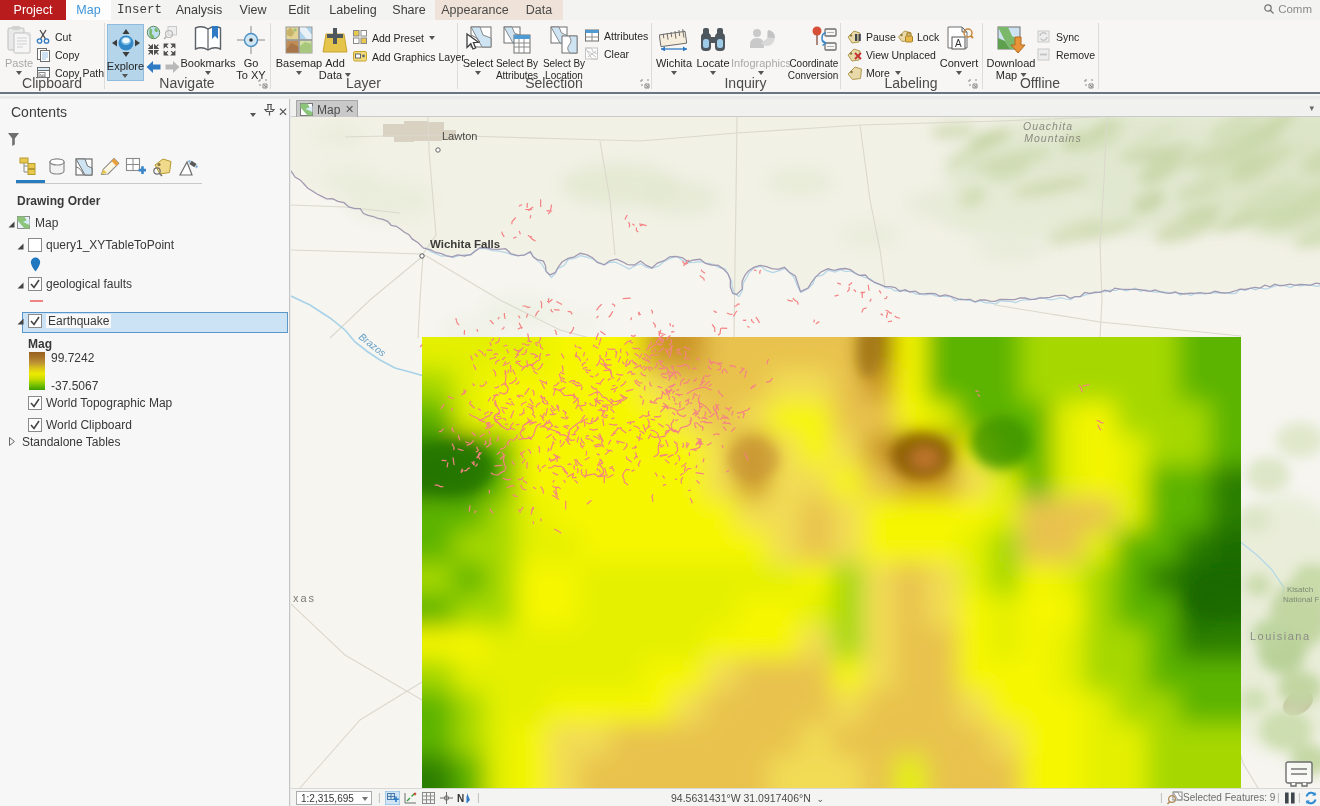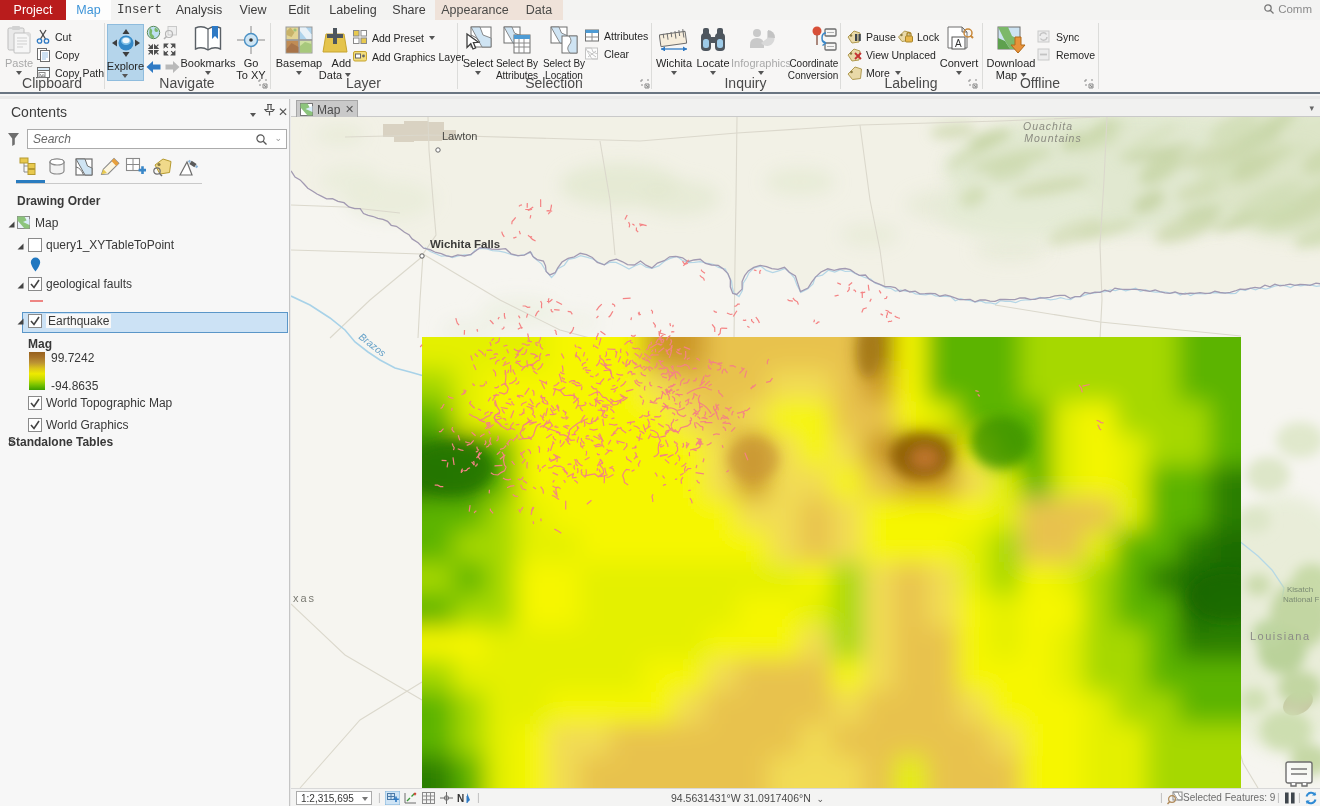--- a/index.html
+++ b/index.html
@@ -176,21 +176,21 @@
           <rect x="15.3" y="2" width="12.7" height="12.7" fill="#aed3ec" stroke="#999"></rect>
           <path d="M16 2.5 l6 0 5.5 7 0 4.5 -5 0 -6.5-8z" fill="#e9f1f7"></path>
           <rect x="2" y="15.3" width="12.7" height="12.7" fill="#c08c55" stroke="#999"></rect>
           <path d="M2.5 24 l5-6 7 4 0 5.5 -12 0z" fill="#a8744a"></path>
           <rect x="15.3" y="15.3" width="12.7" height="12.7" fill="#cfe0a2" stroke="#999"></rect>
           <path d="M16 21 l5-4 6.5 2 0 8.5 -11.5 0z" fill="#a7c87c"></path>
         </svg></div>
       <div class="blbl">Basemap</div>
       <div class="dd2"></div>
     </div>
-    <div class="bigbtn" style="left:320px;width:30px;text-align:right;">
+    <div class="bigbtn" style="left:320px;width:30px;">
       <div class="bicon"><svg width="30" height="30" viewBox="0 0 30 30">
           <path d="M6 9 L24 9 27 27 3 27 z" fill="#e5c44c" stroke="#c7a42e"></path>
           <path d="M13 3 h4 v6 h6 v4 h-6 v6 h-4 v-6 h-6 v-4 h6 z" fill="#4e565e"></path>
         </svg></div>
       <div class="blbl">Add<br>Data&nbsp;<span class="dd"></span></div>
     </div>
     <div class="sbtn" style="left:352px;top:9px"><svg width="16" height="16" viewBox="0 0 16 16">
         <rect x="1.5" y="1.5" width="5.5" height="5.5" fill="#e8c94e" stroke="#8a8a8a"></rect>
         <rect x="9" y="1.5" width="5.5" height="5.5" fill="#fff" stroke="#8a8a8a"></rect>
         <rect x="1.5" y="9" width="5.5" height="5.5" fill="#fff" stroke="#8a8a8a"></rect>
@@ -370,28 +370,20 @@
       <div class="abs" style="left:250px;top:9px"><span class="dd"></span></div>
       <div class="abs" style="left:264px;top:4px"><svg width="11" height="13" viewBox="0 0 11 13">
           <g stroke="#555" fill="none" stroke-width="1.2">
             <path d="M3 1.5 h5 M4 1.5 v5 h-3 l1.5 2 h6 l1.5-2 h-3 v-5 M5.5 8.5 v4"></path>
           </g>
         </svg></div>
       <div class="abs" style="left:278px;top:6px;color:#555;font-size:12px">✕</div>
       <div class="abs" style="left:7px;top:33px"><svg width="13" height="15" viewBox="0 0 13 15">
           <path d="M1 1 h11 l-4.2 5.5 v6 l-2.6 1.5 v-7.5 z" fill="#6e6e6e"></path>
         </svg></div>
-      <div class="abs" style="left:27px;top:30px;width:260px;height:20px;background:#fff;border:1px solid #ababab">
-        <span style="position:absolute;left:5px;top:2px;font-style:italic;color:#666;font-size:12px">Search</span>
-        <svg style="position:absolute;right:18px;top:3px" width="13" height="13" viewBox="0 0 13 13">
-          <circle cx="5.5" cy="5.5" r="3.6" fill="none" stroke="#555" stroke-width="1.2"></circle>
-          <line x1="8.2" y1="8.2" x2="11.5" y2="11.5" stroke="#555" stroke-width="1.3"></line>
-        </svg>
-        <span style="position:absolute;right:4px;top:3px;color:#999;font-size:9px">⌄</span>
-      </div>
       <div class="abs" style="left:18px;top:58px"><svg width="22" height="20" viewBox="0 0 22 20">
           <g stroke="#8a8a8a" fill="none">
             <path d="M6 5 v10 h4 M6 9 h4"></path>
           </g>
           <rect x="2" y="1" width="8" height="5" fill="#e8c94e" stroke="#b59a30"></rect>
           <rect x="10" y="6.5" width="7" height="5" fill="#e8c94e" stroke="#b59a30"></rect>
           <rect x="10" y="12.5" width="7" height="5" fill="#e8c94e" stroke="#b59a30"></rect>
         </svg></div>
       <div class="abs" style="left:46px;top:58px"><svg width="22" height="20" viewBox="0 0 22 20">
           <ellipse cx="11" cy="5" rx="7" ry="3" fill="#f2f2f2" stroke="#8a8a8a" stroke-width="1.2"></ellipse>
@@ -465,35 +457,35 @@
         <path d="M6.5 0.5 v6 h-6 z" fill="#444"></path>
       </svg>
       <svg class="abs" style="left:28px;top:215px" width="14" height="14" viewBox="0 0 14 14">
         <rect x="0.5" y="0.5" width="13" height="13" fill="#fff" stroke="#8a8a8a"></rect>
         <path d="M3 7 l3 3.5 L11 3" stroke="#444" stroke-width="1.6" fill="none"></path>
       </svg>
       <div class="abs" style="left:46px;top:215px;background:#f8f8f8;padding:0 2px">Earthquake</div>
       <div class="abs" style="left:28px;top:238px;font-weight:bold">Mag</div>
       <div class="abs" style="left:29px;top:253px;width:16px;height:38px;background:linear-gradient(#96601e,#a8742a,#bc9434,#dcc41a,#eeea00,#c8dc00,#7cc400,#3c9e00)"></div>
       <div class="abs" style="left:51px;top:252px">99.7242</div>
-      <div class="abs" style="left:51px;top:280px">-94.8635</div>
+      <div class="abs" style="left:51px;top:280px">-37.5067</div>
       <svg class="abs" style="left:28px;top:297px" width="14" height="14" viewBox="0 0 14 14">
         <rect x="0.5" y="0.5" width="13" height="13" fill="#fff" stroke="#8a8a8a"></rect>
         <path d="M3 7 l3 3.5 L11 3" stroke="#444" stroke-width="1.6" fill="none"></path>
       </svg>
       <div class="abs" style="left:46px;top:297px">World Topographic Map</div>
       <svg class="abs" style="left:28px;top:319px" width="14" height="14" viewBox="0 0 14 14">
         <rect x="0.5" y="0.5" width="13" height="13" fill="#fff" stroke="#8a8a8a"></rect>
         <path d="M3 7 l3 3.5 L11 3" stroke="#444" stroke-width="1.6" fill="none"></path>
       </svg>
-      <div class="abs" style="left:46px;top:319px">World Graphics</div>
+      <div class="abs" style="left:46px;top:319px">World Clipboard</div>
       <svg class="abs" style="left:9px;top:338px" width="6" height="9" viewBox="0 0 6 9">
         <path d="M0.5 0.5 L5.5 4.5 0.5 8.5 z" fill="none" stroke="#666"></path>
       </svg>
-      <div class="abs" style="left:8px;top:336px;font-weight:bold">Standalone Tables</div>
+      <div class="abs" style="left:22px;top:336px;font-weight:normal">Standalone Tables</div>
     </div>
 <div id="mapcol">
       <div id="doctabs">
         <div class="abs" style="left:5px;top:1px;width:62px;height:17px;background:#c9c9c9;border:1px solid #a6a6a6;border-bottom:none">
           <svg class="abs" style="left:3px;top:2px" width="13" height="13" viewBox="0 0 13 13">
             <rect x="0.5" y="0.5" width="12" height="12" fill="#fff" stroke="#777"></rect>
             <path d="M0.5 0.5 h7 l5 9 v3 h-5 l-7-8z" fill="#8cc47c"></path>
             <path d="M5.5 6 l7-3 v6z" fill="#d8ecf8"></path>
           </svg>
           <span class="abs" style="left:20px;top:2px;font-size:12px;color:#4c4c4c">Map</span>

